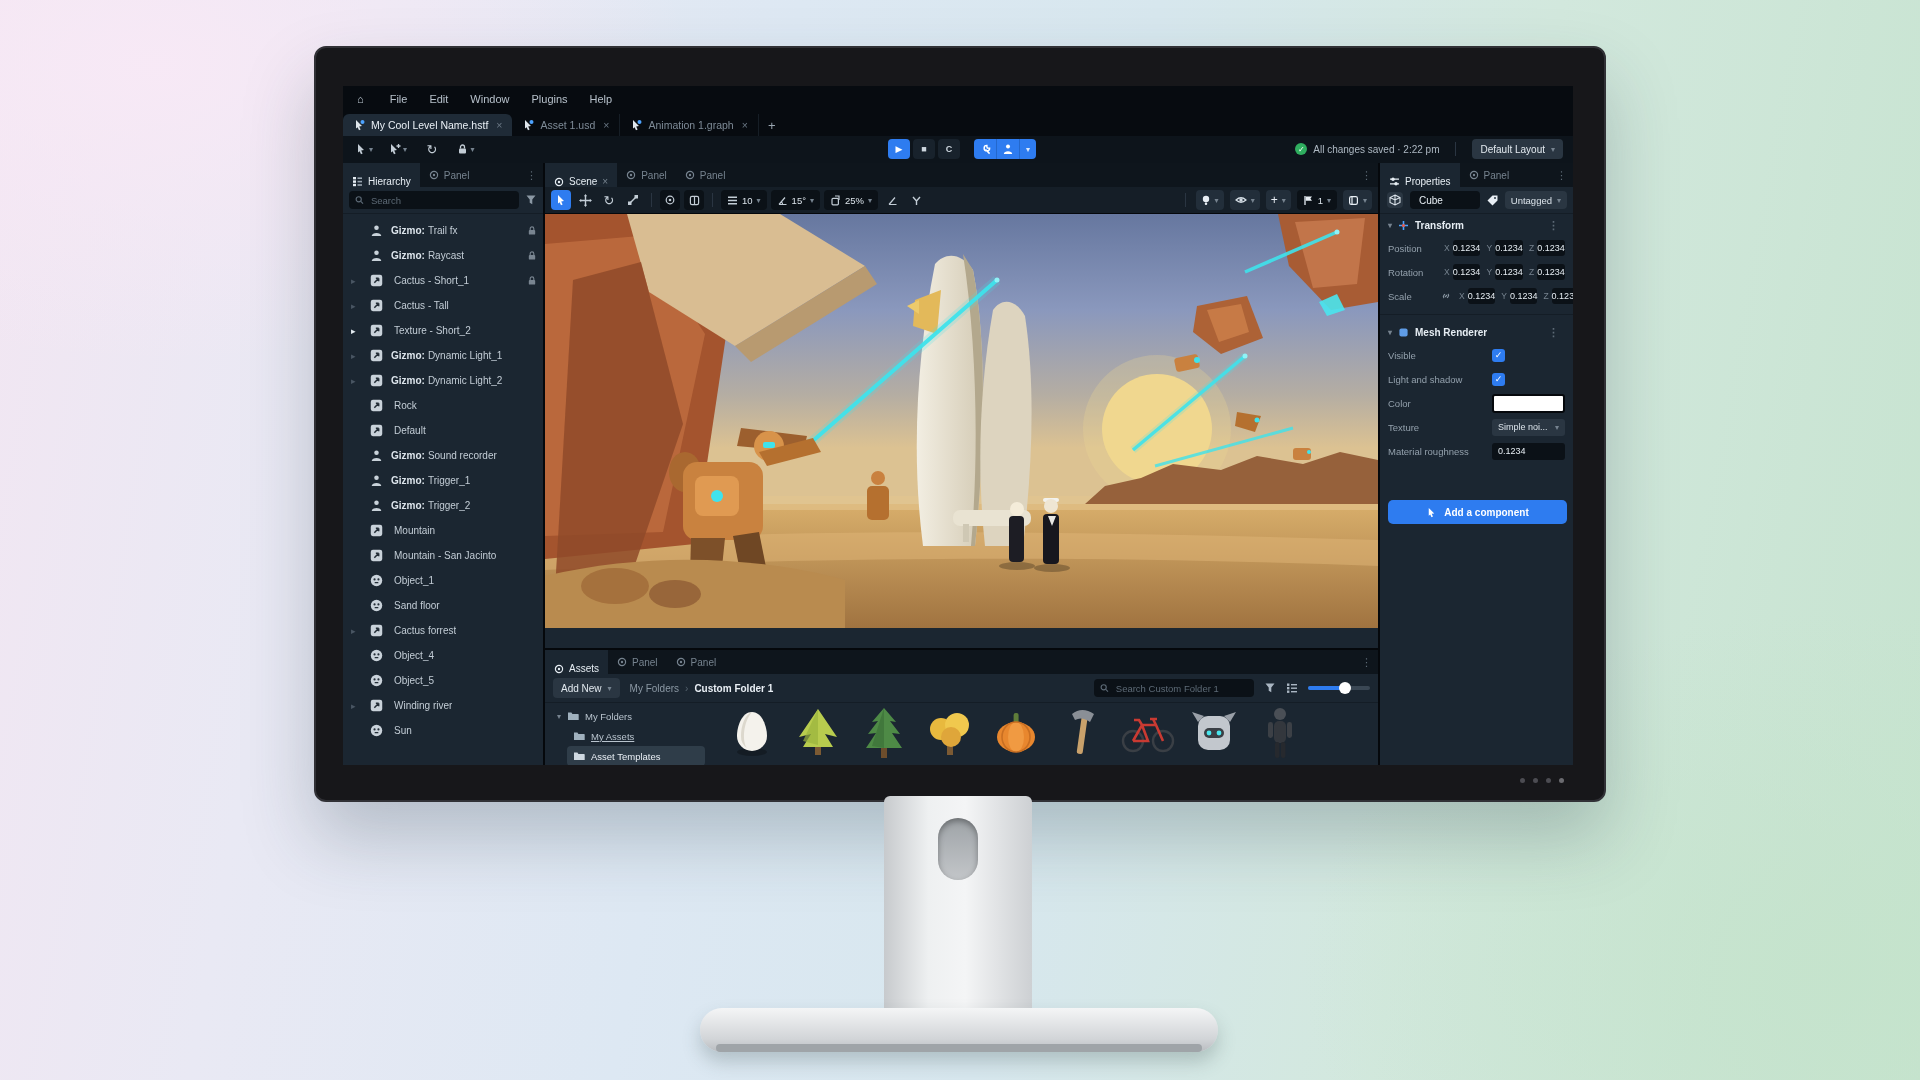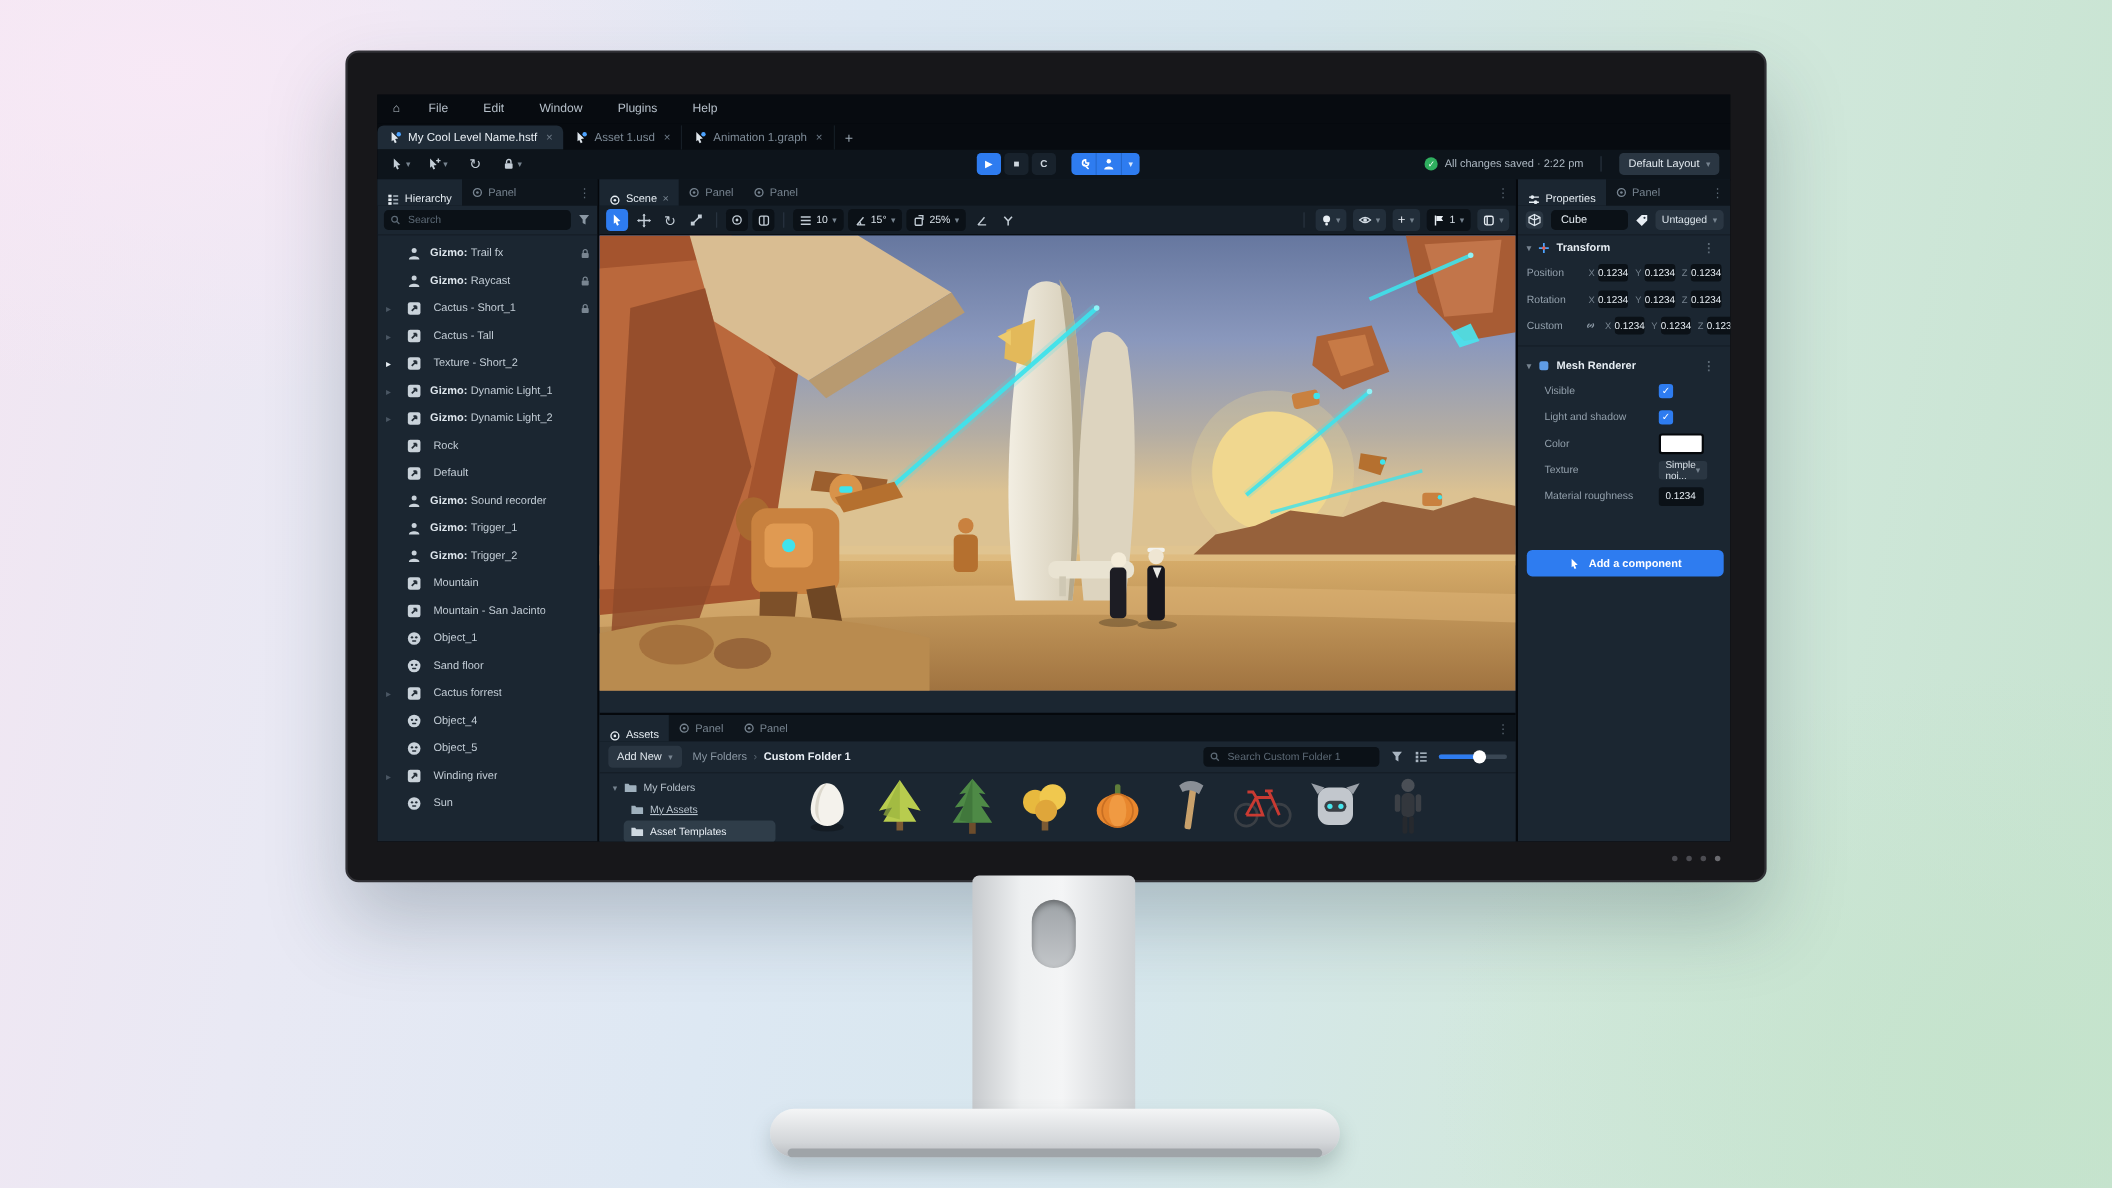--- a/index.html
+++ b/index.html
@@ -98,21 +98,21 @@
   .objrow{height:26px;display:flex;align-items:center;gap:6px;padding:0 6px;border-bottom:1px solid #141d26;}
   .namefield{height:18px;background:#0b1117;border-radius:4px;flex:1;display:flex;align-items:center;padding:0 7px;}
   .namefield input{background:none;border:none;outline:none;color:#e6edf3;font-size:10px;width:100%;font-family:"Liberation Sans",sans-serif;}
   .tagdrop{height:18px;background:#2a3642;border-radius:4px;display:flex;align-items:center;gap:5px;padding:0 6px;color:#dbe3ea;font-size:9.5px;}
   .sechdr{height:22px;display:flex;align-items:center;gap:6px;padding:0 8px;color:#e6edf3;font-weight:bold;font-size:10px;}
   .sechdr .chd{color:#76838f;font-size:8px;}
   .prow{height:24px;display:flex;align-items:center;padding:0 8px;gap:3px;}
   .plabel{width:50px;color:#93a0ac;font-size:9.5px;flex:0 0 50px;}
   .ax{color:#76838f;font-size:8.5px;margin-left:3px;}
   .pill{background:#0b1117;border-radius:3px;color:#e6edf3;font-size:9px;padding:3px 0;width:33px;text-align:center;}
-  .mrow{height:24px;display:flex;align-items:center;padding:0 24px;}
+  .mrow{height:24px;display:flex;align-items:center;padding:0 8px;}
   .mlabel{width:104px;flex:0 0 104px;color:#93a0ac;font-size:9.5px;}
   .chk{width:13px;height:13px;border-radius:3px;background:#2e7cf0;color:#fff;font-size:9px;display:flex;align-items:center;justify-content:center;}
   .swatch{width:72px;height:15px;background:#fff;border-radius:3px;border:2px solid #05080c;}
   .seldrop{width:76px;height:17px;background:#2a3642;border-radius:3px;display:flex;align-items:center;justify-content:space-between;padding:0 6px;color:#dbe3ea;font-size:9px;}
   .minput{width:76px;height:17px;background:#0b1117;border-radius:3px;display:flex;align-items:center;padding:0 6px;color:#e6edf3;font-size:9px;box-sizing:border-box;}
   .addcomp{left:8px;width:179px;height:24px;background:#2e7cf0;border-radius:5px;display:flex;align-items:center;justify-content:center;gap:7px;color:#fff;font-size:10px;font-weight:bold;}
   .icon{display:inline-flex;align-items:center;justify-content:center;}
 </style>
 </head>
 <body>
@@ -128,21 +128,21 @@
 </div>
 <div class="abs neck"></div>
 <div class="abs neck-hole"></div>
 <div class="abs base"></div>
 <div class="abs base-lip"></div>
 
 <div class="abs screen">
 
   <div class="abs menubar">
     <span class="home icon">⌂</span>
-    <div style="display:flex;gap:32px;">
+    <div style="display:flex;gap:22px;">
 
     <span>File</span>
         <span>Edit</span>
         <span>Window</span>
         <span>Plugins</span>
         <span>Help</span>
       </div>
   </div>
 
   <div class="abs tabbar">
@@ -1018,21 +1018,21 @@
 
           <span class="ax">X</span>
           <span class="pill">0.1234</span>
           <span class="ax">Y</span>
           <span class="pill">0.1234</span>
           <span class="ax">Z</span>
           <span class="pill">0.1234</span>
         </div>
 
         <div class="prow">
-          <span class="plabel">Custom</span>
+          <span class="plabel">Scale</span>
           <span style="margin-right:2px;display:flex;">
             <svg width="10" height="10" viewBox="0 0 10 10">
               <path d="M4,6 L6,4 M3,7 a2,2 0 0 1 0,-2.8 l1,-1 M7,3 a2,2 0 0 1 0,2.8 l-1,1" fill="none" stroke="#8b98a4" stroke-width="1.1"></path>
             </svg>
           </span>
           <span class="ax">X</span>
           <span class="pill">0.1234</span>
           <span class="ax">Y</span>
           <span class="pill">0.1234</span>
           <span class="ax">Z</span>

